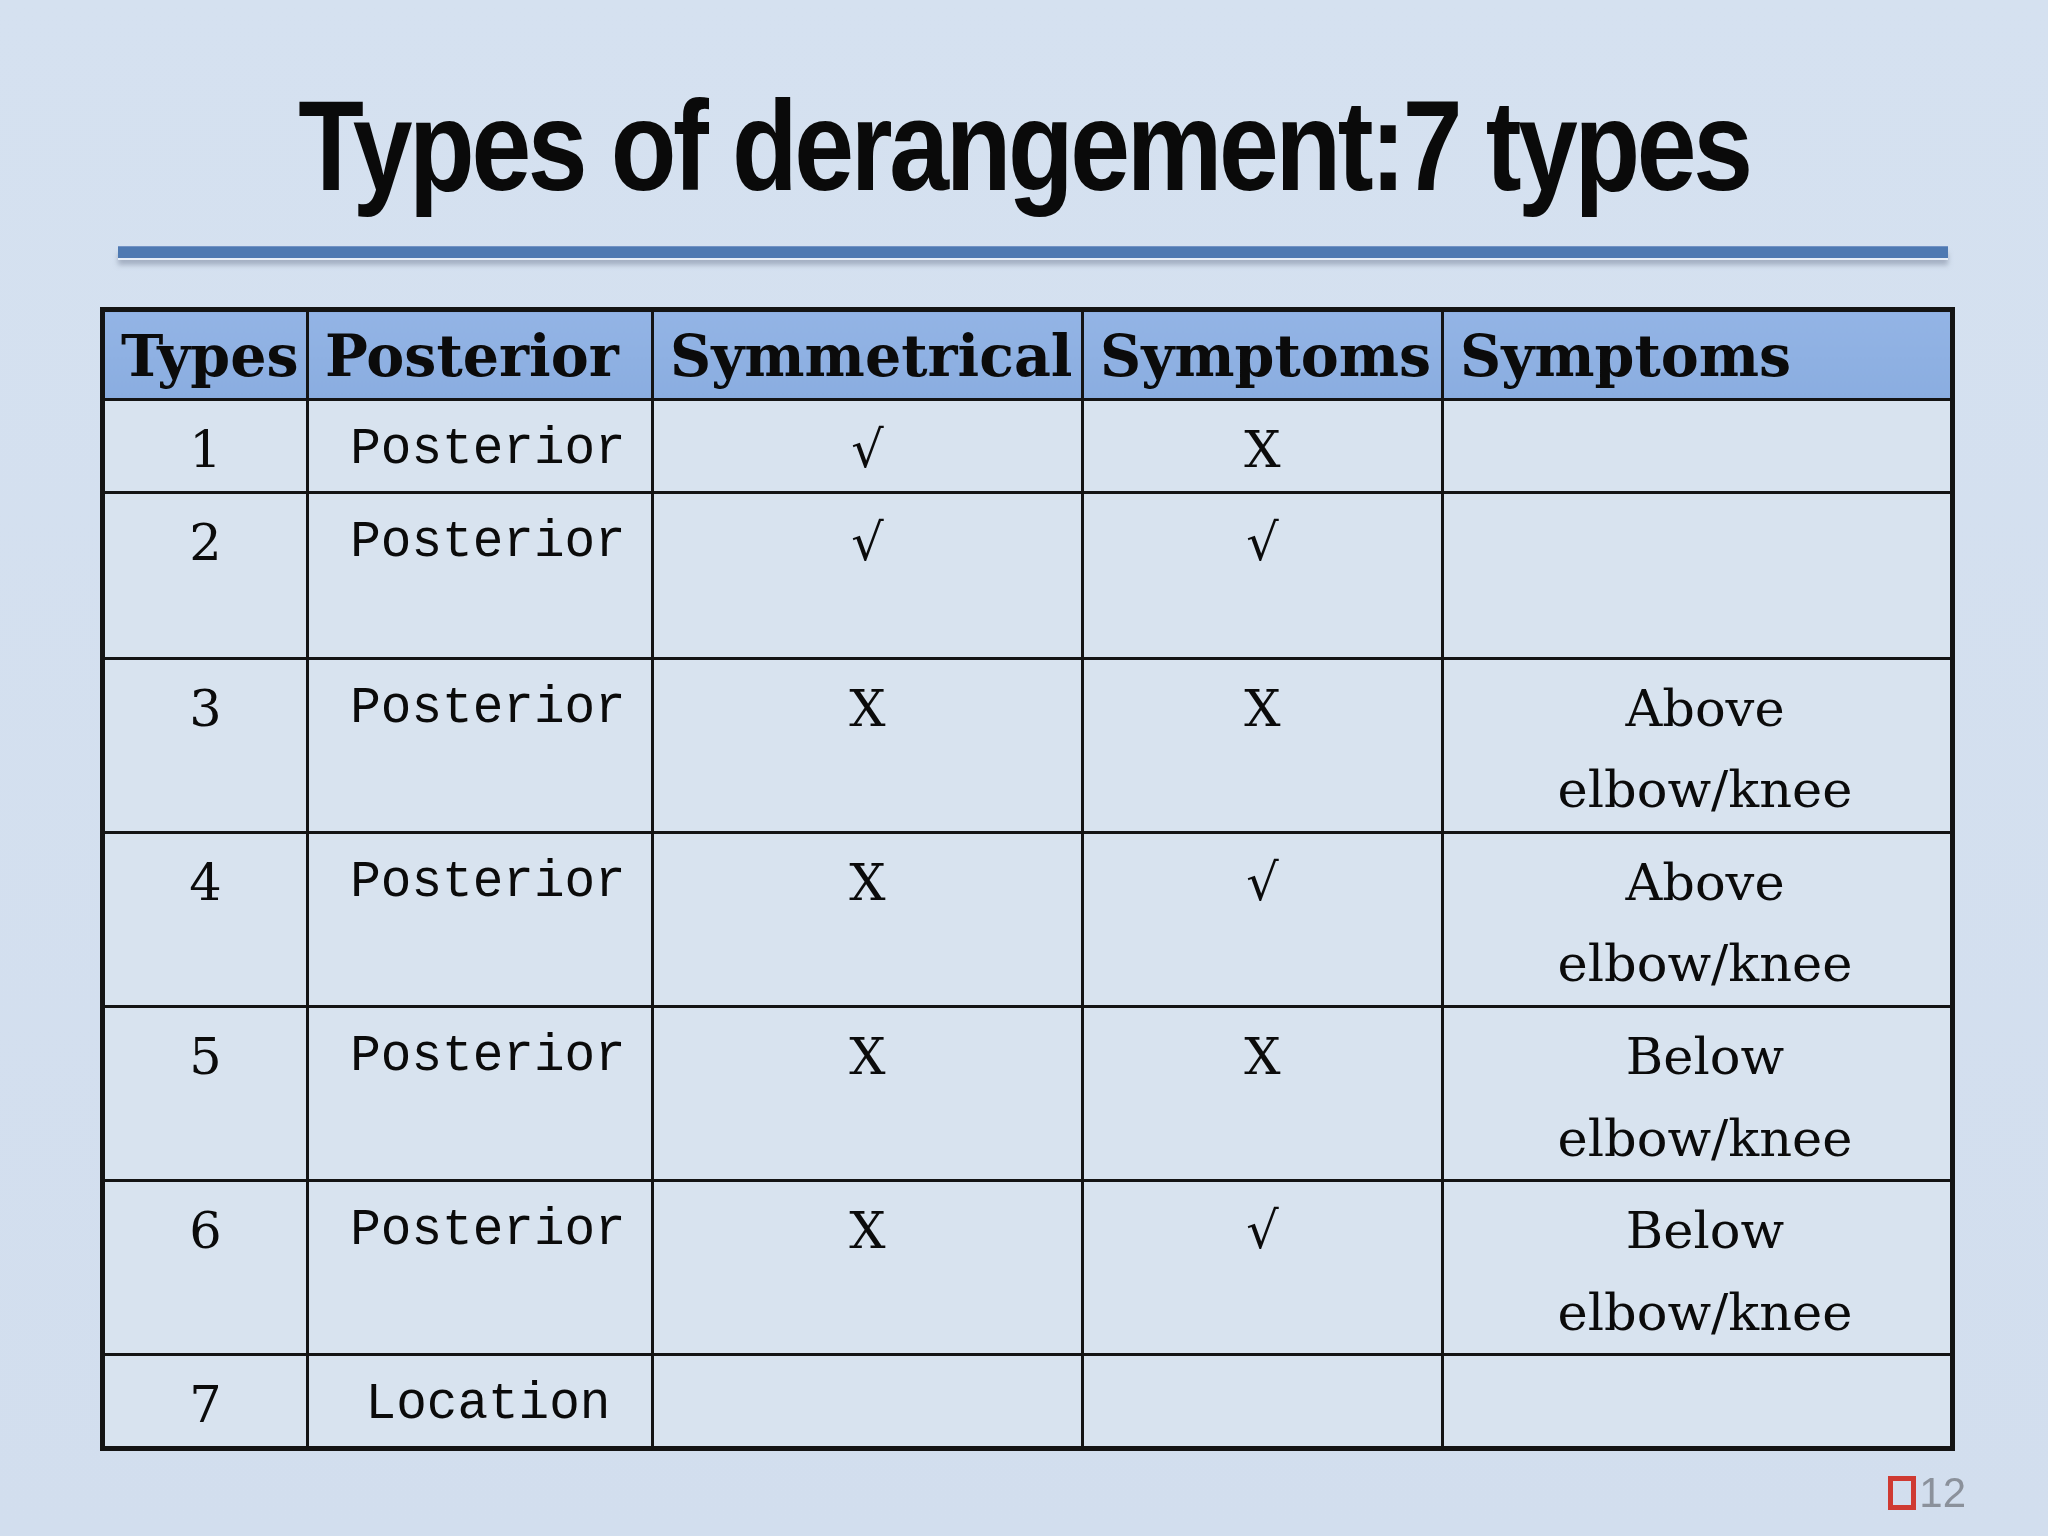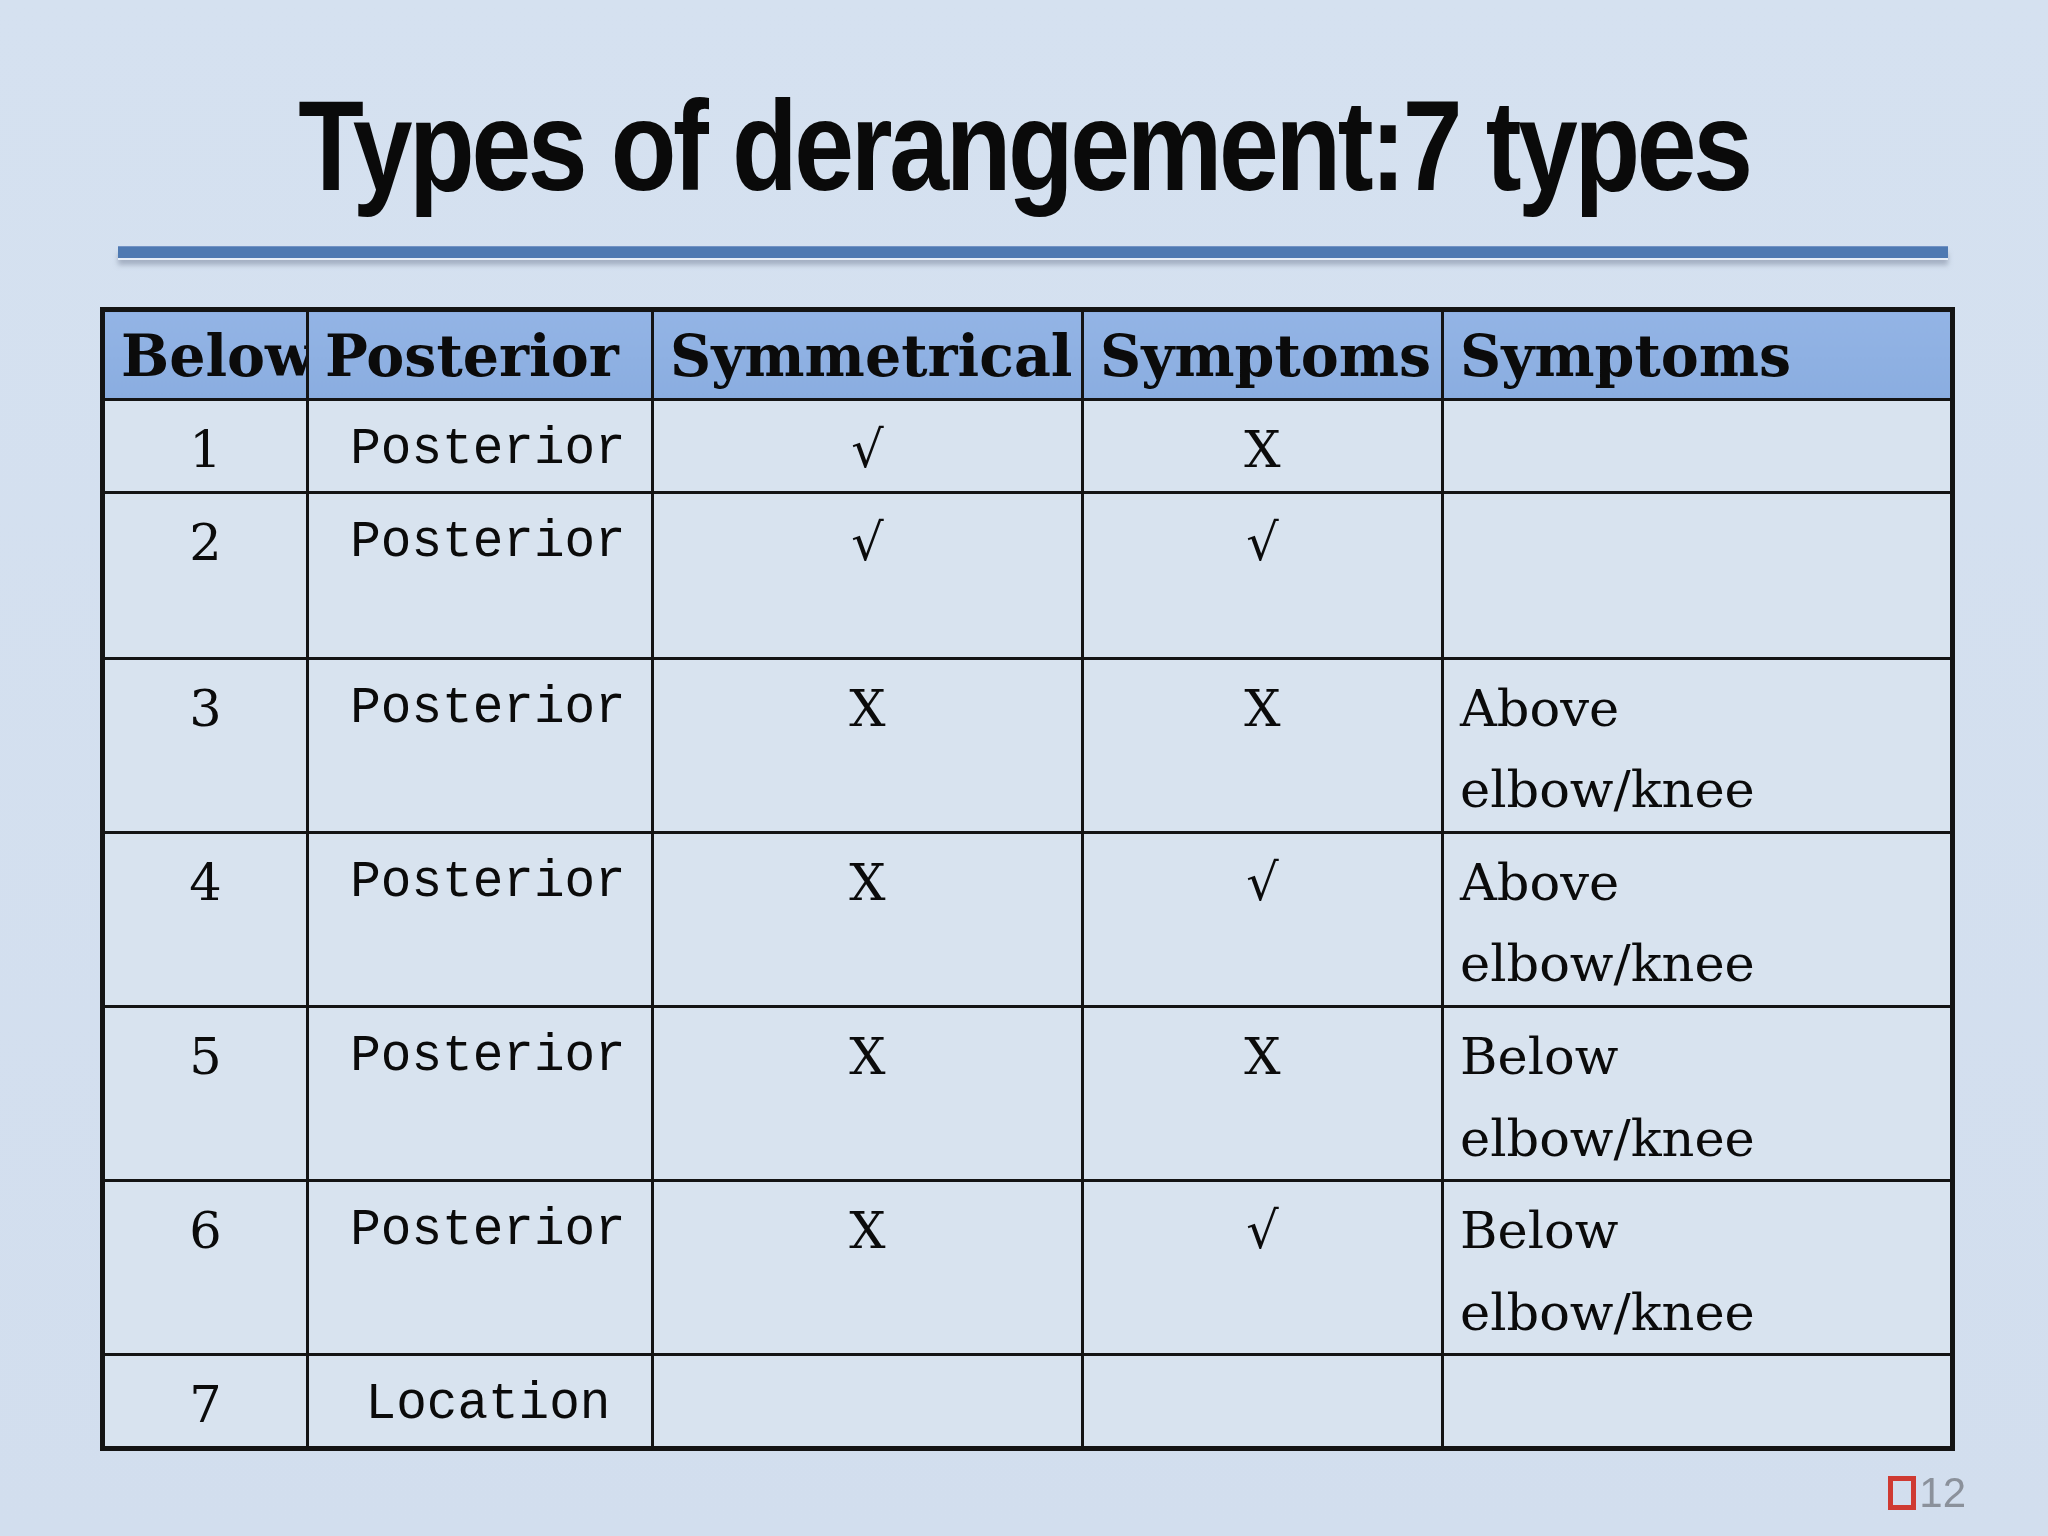--- a/index.html
+++ b/index.html
@@ -87,21 +87,21 @@
     font-size: 51px;
     font-weight: 400;
     vertical-align: top;
     padding: 8px 0 0 0;
     line-height: 1.6;
   }
   td.cell-type        { text-align: center; }
   td.cell-location    { text-align: center; padding-left: 16px; font-family: Liberation Mono, monospace; }
   td.cell-symmetrical { text-align: center; }
   td.cell-deformity   { text-align: center; }
-  td.cell-symptoms    { text-align: left; padding-left: 16px; }
+  td.cell-symptoms    { text-align: center; padding-left: 16px; }
   td.cell-symptoms .cell-text {
     display: inline-block;
     max-width: 345px;
   }
 
   
   tbody tr:nth-child(1) { height: 85px;  }
   tbody tr:nth-child(2) { height: 166px; }
   tbody tr:nth-child(3) { height: 165px; }
   tbody tr:nth-child(4) { height: 166px; }
@@ -142,21 +142,21 @@
   <table class="derangement">
     <colgroup>
       <col class="c-type">
       <col class="c-location">
       <col class="c-symmetrical">
       <col class="c-deformity">
       <col class="c-symptoms">
     </colgroup>
     <thead>
       <tr>
-        <th>Below</th>
+        <th>Types</th>
         <th>Posterior</th>
         <th>Symmetrical</th>
         <th>Symptoms</th>
         <th>Symptoms</th>
       </tr>
     </thead>
     <tbody>
         <tr>
           <td class="cell-type"><span class="cell-text">1</span></td>
           <td class="cell-location"><span class="cell-text">Posterior</span></td>

